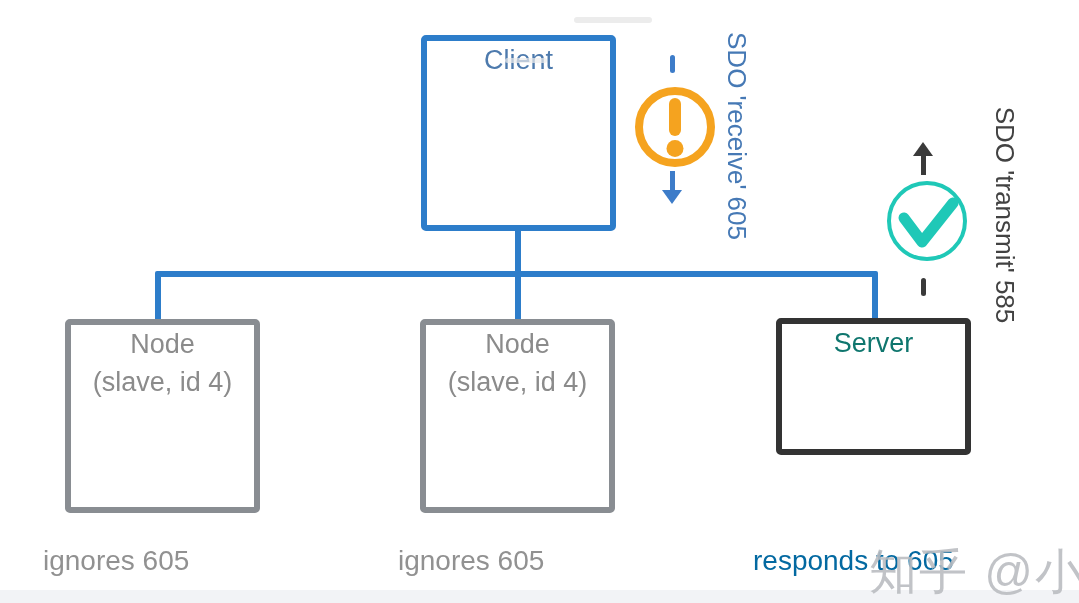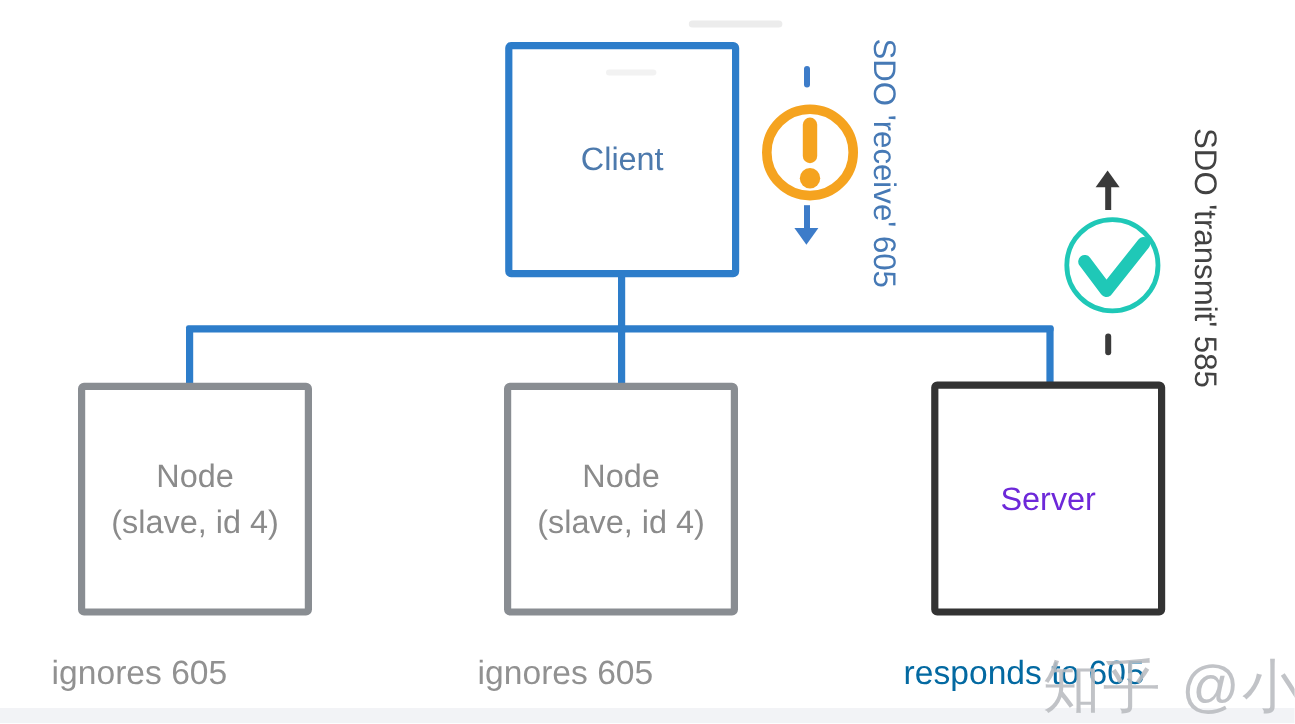--- a/index.html
+++ b/index.html
@@ -10,27 +10,27 @@
   
   .line{position:absolute;background:#2d7dca;}
   .line.h-bus{left:155px;top:271px;width:723px;height:6px;border-radius:2px;}
   .line.drop-client{left:515px;top:229px;width:6px;height:48px;}
   .line.drop-left{left:155px;top:273px;width:6px;height:48px;}
   .line.drop-mid{left:515px;top:273px;width:6px;height:48px;}
   .line.drop-right{left:872px;top:273px;width:6px;height:47px;}
   
   .box{
     position:absolute;box-sizing:border-box;border-radius:5px;background:#ffffff;
-    display:flex;flex-direction:column;align-items:center;justify-content:center;
+    display:flex;flex-direction:column;align-items:center;
     text-align:center;font-size:27px;line-height:38px;
   }
   .box.client{left:421px;top:35px;width:195px;height:196px;border:6px solid #2d7dca;color:#4d7aad;}
   .box.node1{left:65px;top:319px;width:195px;height:194px;border:6px solid #898d92;color:#8b8b8b;}
   .box.node2{left:420px;top:319px;width:195px;height:194px;border:6px solid #898d92;color:#8b8b8b;}
-  .box.server{left:776px;top:318px;width:195px;height:195px;border:6px solid #333333;color:#6d28d9;}
+  .box.server{left:776px;top:318px;width:195px;height:137px;border:6px solid #333333;color:#0f766e;}
   
   .caption{position:absolute;top:545px;width:240px;font-size:28px;color:#919191;}
   .caption.c1{left:43px;}
   .caption.c2{left:398px;}
   .caption.c3{left:753px;color:#0369a1;}
   
   .vlabel{position:absolute;height:30px;line-height:30px;text-align:center;
     font-size:26px;transform:rotate(90deg);white-space:nowrap;}
   .vlabel.receive{left:622px;top:121px;width:230px;color:#4679b5;}
   .vlabel.transmit{left:880px;top:200px;width:250px;color:#424242;}

